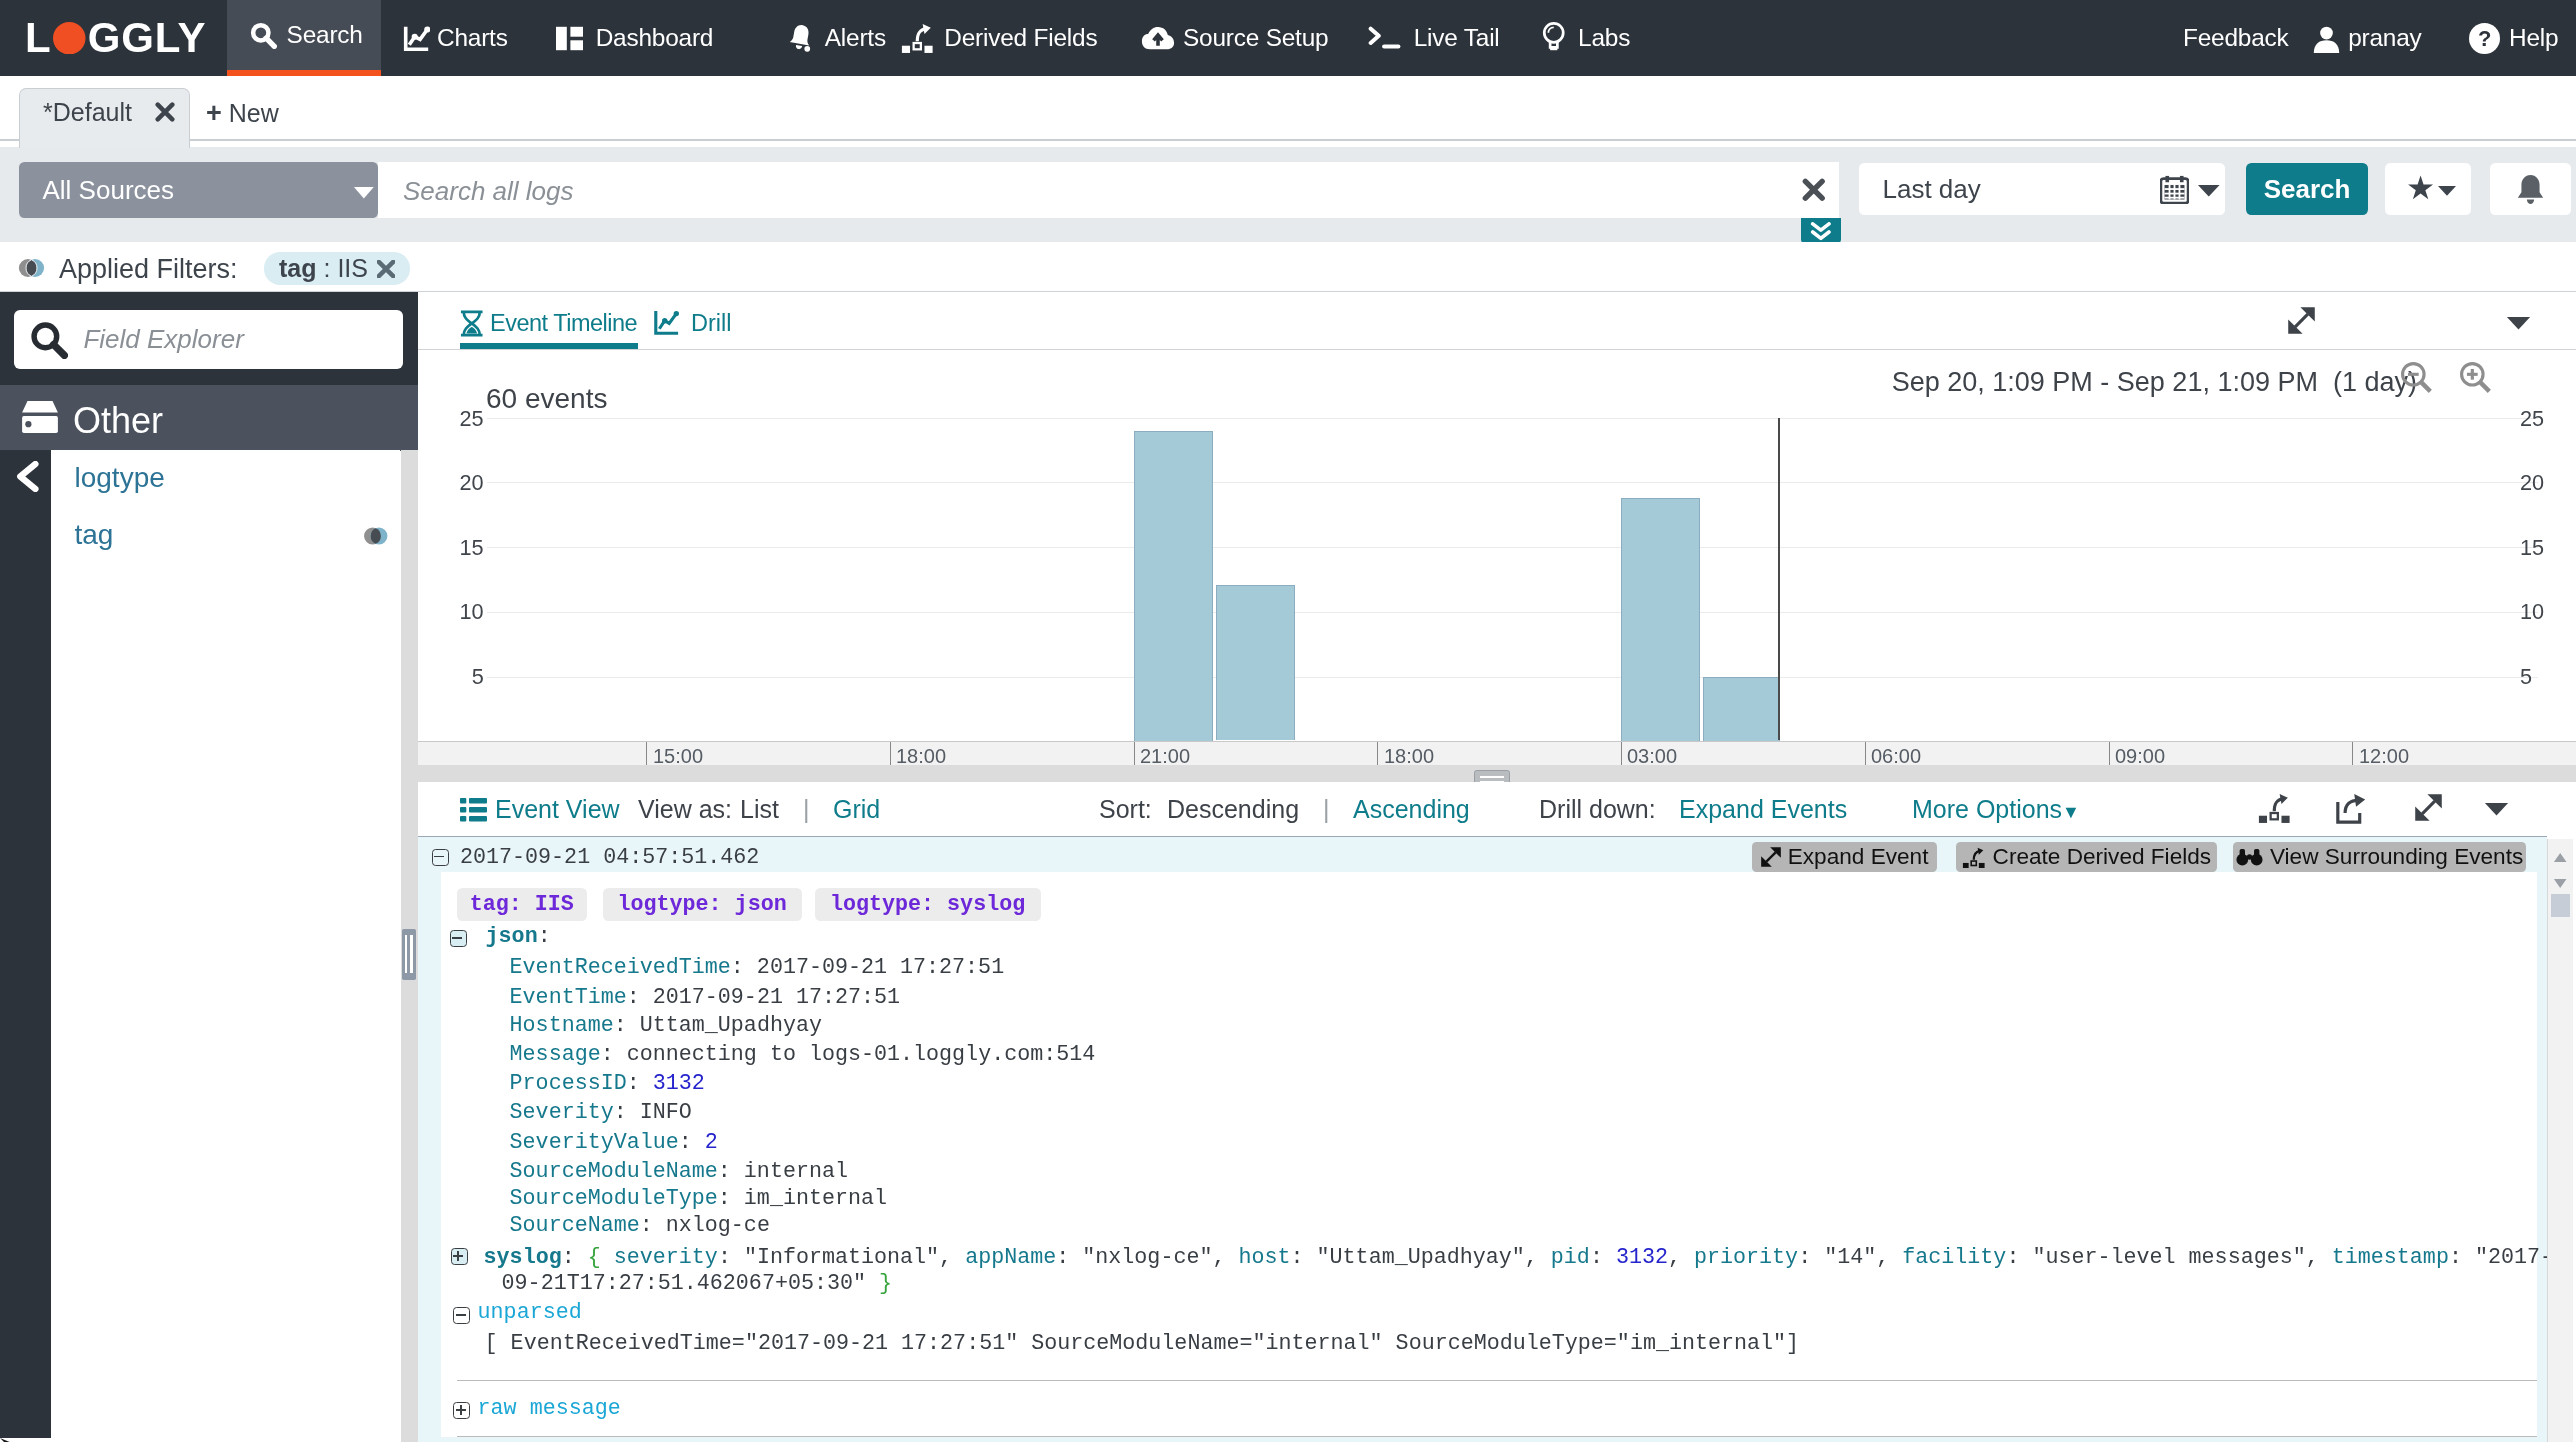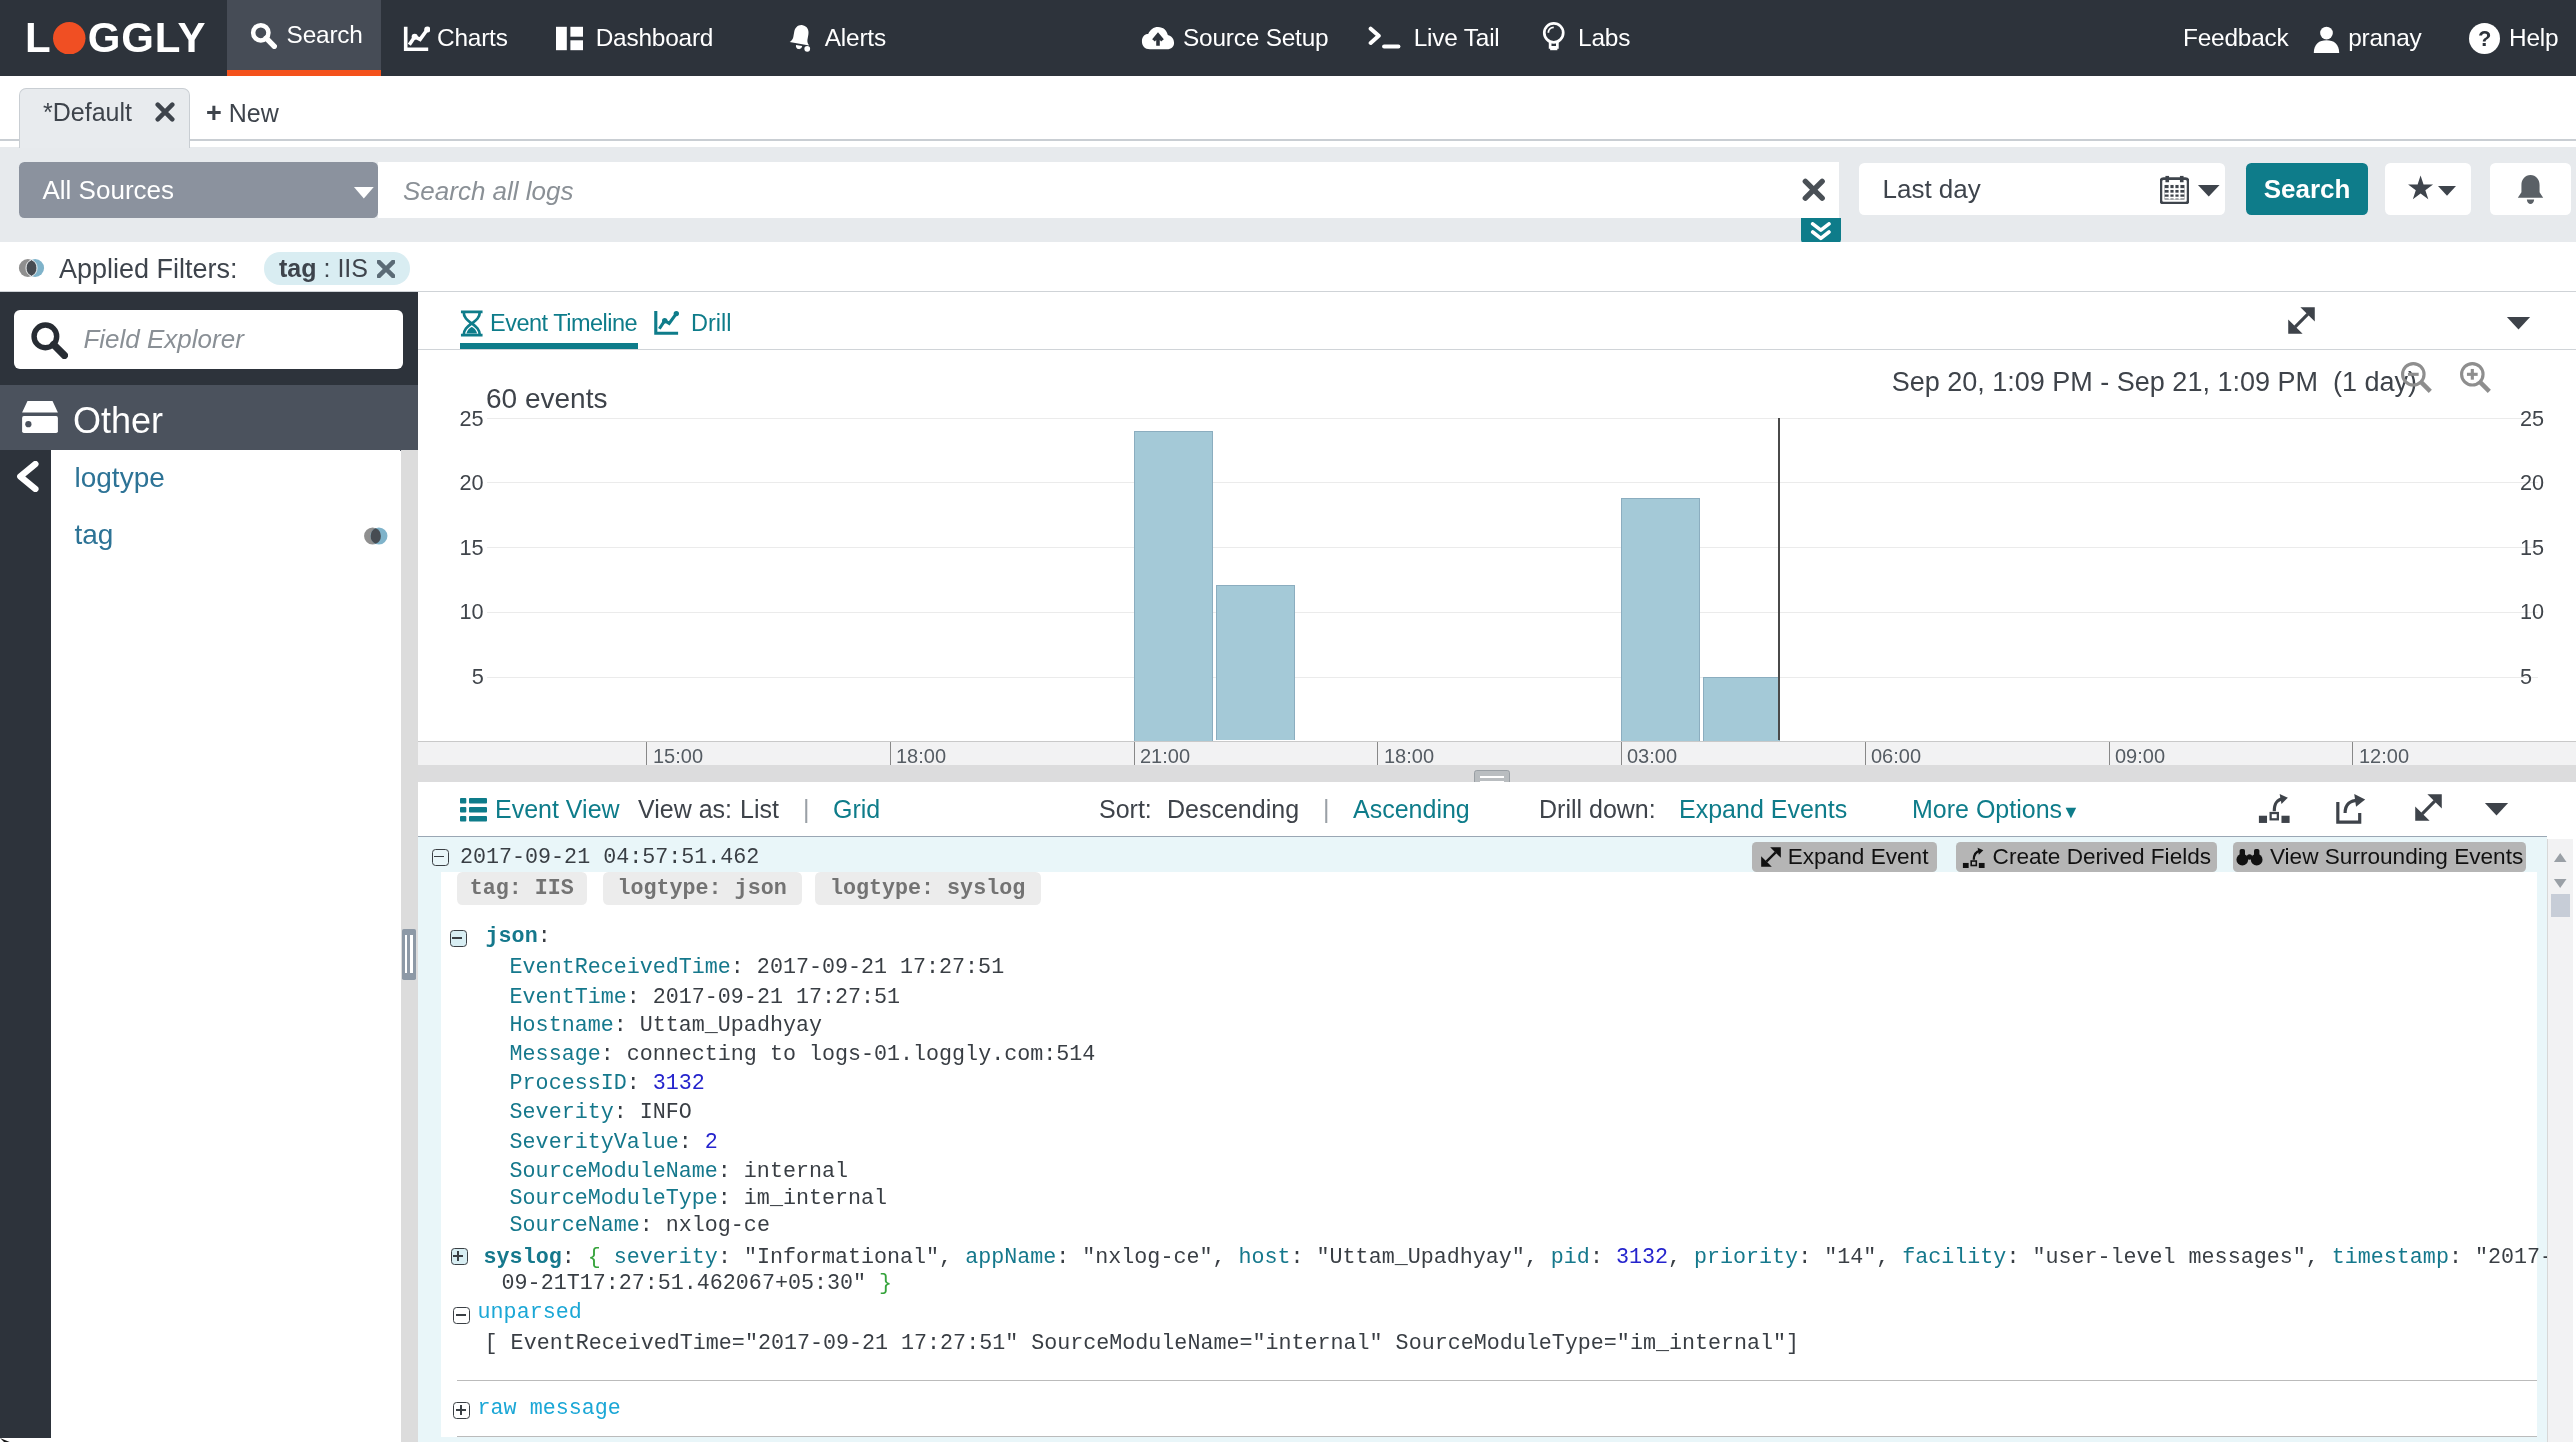--- a/index.html
+++ b/index.html
@@ -58,21 +58,21 @@
 .titem{position:absolute;top:12.6px}
 
 #evarea{position:absolute;left:0;top:544px;width:2129px;height:607px;background:#e9f6f9;border-top:1.8px solid #9aa7b4}
 #evhead{position:absolute;left:0;top:1.8px;width:2129px;height:33px;font-family:"Liberation Mono",monospace;font-size:21.7px;color:#393e44}
 #evbody{position:absolute;left:22.6px;top:35px;width:2096px;height:565px;background:#fff}
 .mono{font-family:"Liberation Mono",monospace;font-size:21.7px;color:#393e44;white-space:pre}
 .mkey{color:#15788c}
 .mnum{color:#2524cd}
 .mblue{color:#1ba7d6}
 .mgreen{color:#36a33c}
-.pill{position:absolute;top:0;height:33px;background:#ececec;border-radius:5.4px;font-family:"Liberation Mono",monospace;font-weight:700;font-size:21.7px;color:#737373;display:flex;align-items:center;justify-content:center}
+.pill{position:absolute;top:16px;height:33px;background:#ececec;border-radius:5.4px;font-family:"Liberation Mono",monospace;font-weight:700;font-size:21.7px;color:#6d28d9;display:flex;align-items:center;justify-content:center}
 .gbtn{position:absolute;top:5.4px;height:30px;background:#b5b5b5;border-radius:4.5px;font-size:22.6px;color:#111;display:flex;align-items:center;justify-content:center}
 .pmbox{position:absolute;width:17px;height:17px;border:1.8px solid #3a3f44;border-radius:3.6px}
 .sep{position:absolute;height:0.9px;background:#bbb}
 
 #vscroll{position:absolute;left:2547px;top:839px;width:26px;height:604px;background:#f2f2f3;border-left:0.9px solid #d8d8d8}
 </style>
 </head>
 <body>
 <div id="page">
 
@@ -106,20 +106,30 @@
     </div>
     <div class="navitem" style="left:787px">
       <svg width="27" height="31" viewBox="0 0 30 34">
           <g fill="#fff" transform="rotate(10 15 16)">
             <path d="M15 2 C10 2 7 6 7 11 L7 17 C7 19.5 5.5 21.5 4 23 L26 23 C24.5 21.5 23 19.5 23 17 L23 11 C23 6 20 2 15 2 Z"></path>
             <path d="M11.5 25 C11.5 27.5 13 29 15 29 C17 29 18.5 27.5 18.5 25 Z"></path>
           </g>
           <circle cx="22.5" cy="28.5" r="3.2" fill="#fff"></circle>
         </svg>
       <span style="margin-left:10.8px">Alerts</span>
+    </div>
+    <div class="navitem" style="left:901px">
+      <svg width="32.5" height="31" viewBox="0 0 36 34">
+          <rect x="1" y="25" width="9" height="8" fill="#fff"></rect>
+          <rect x="14" y="22" width="8" height="7" fill="none" stroke="#fff" stroke-width="2.5"></rect>
+          <rect x="26" y="25" width="9" height="8" fill="#fff"></rect>
+          <path d="M18 20 C18 10 22 7 28 6" stroke="#fff" stroke-width="3.5" fill="none"></path>
+          <path d="M24 1 L33 5 L26 12 Z" fill="#fff"></path>
+        </svg>
+      <span style="margin-left:10.8px">Derived Fields</span>
     </div>
     <div class="navitem" style="left:1141px">
       <svg width="34" height="25" viewBox="0 0 38 28">
           <path d="M10 26 C4 26 1 22 1 17 C1 12 4 9 8 9 C10 4 14 1 19 1 C25 1 29 5 30 10 C34 11 37 14 37 19 C37 23 34 26 29 26 Z" fill="#fff"></path>
           <path d="M19 22 L19 12 M14 16 L19 10 L24 16" stroke="#2d333b" stroke-width="4" fill="none"></path>
         </svg>
       <span style="margin-left:8px">Source Setup</span>
     </div>
     <div class="navitem" style="left:1368px">
       <svg width="34" height="27" viewBox="0 0 38 30">

